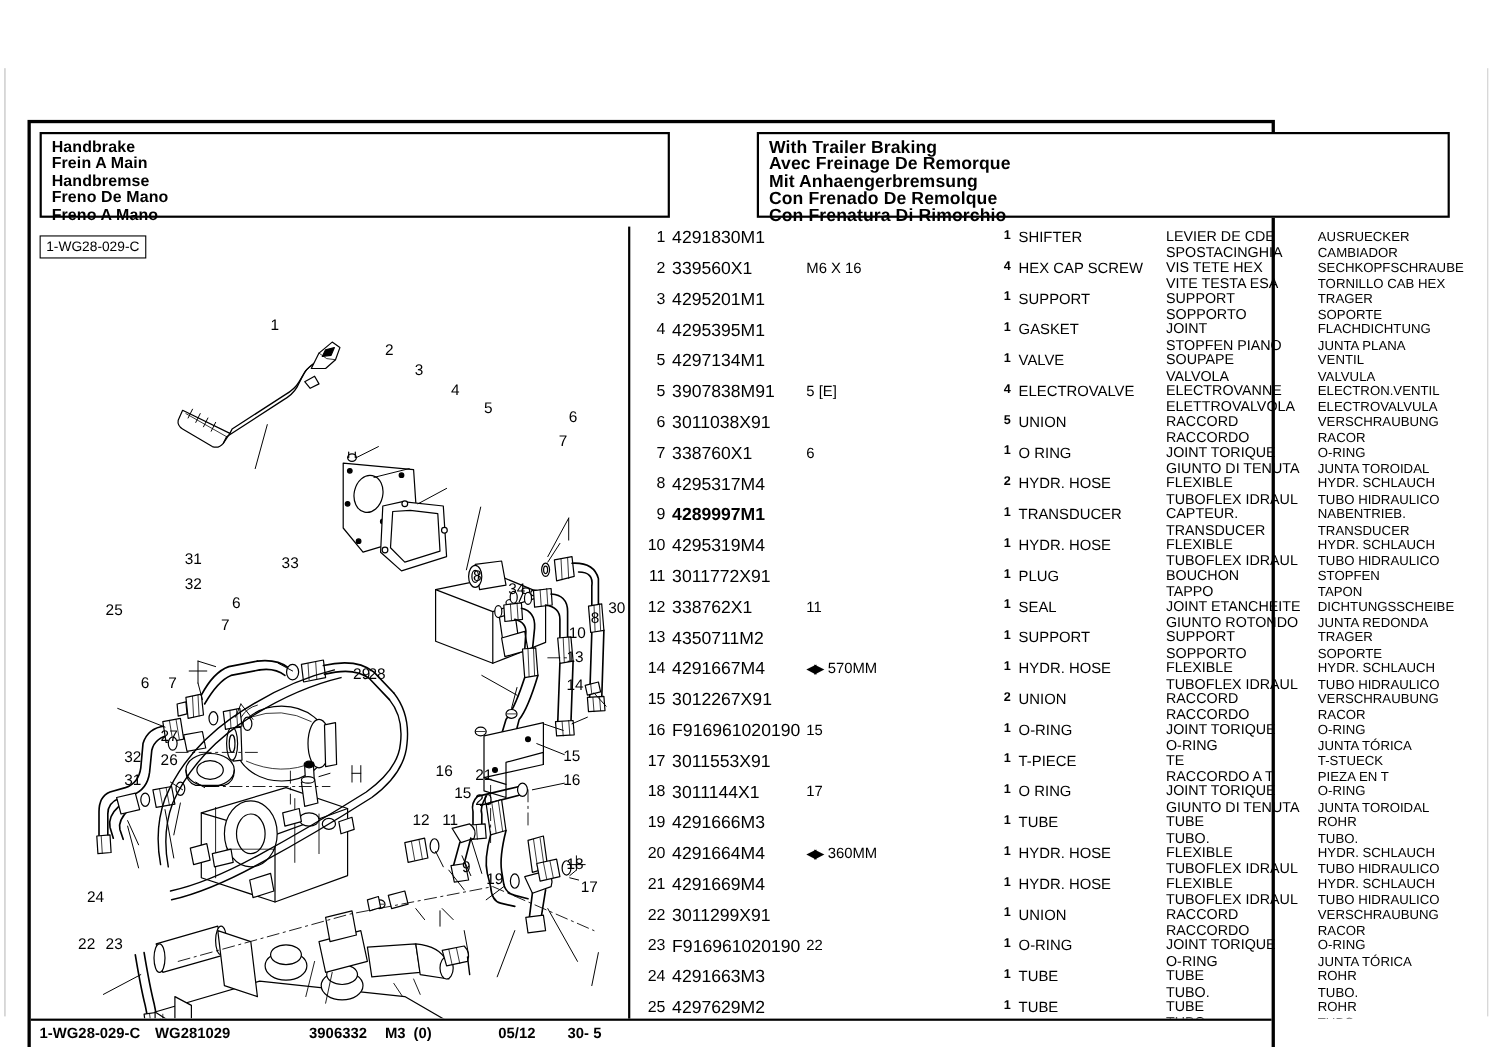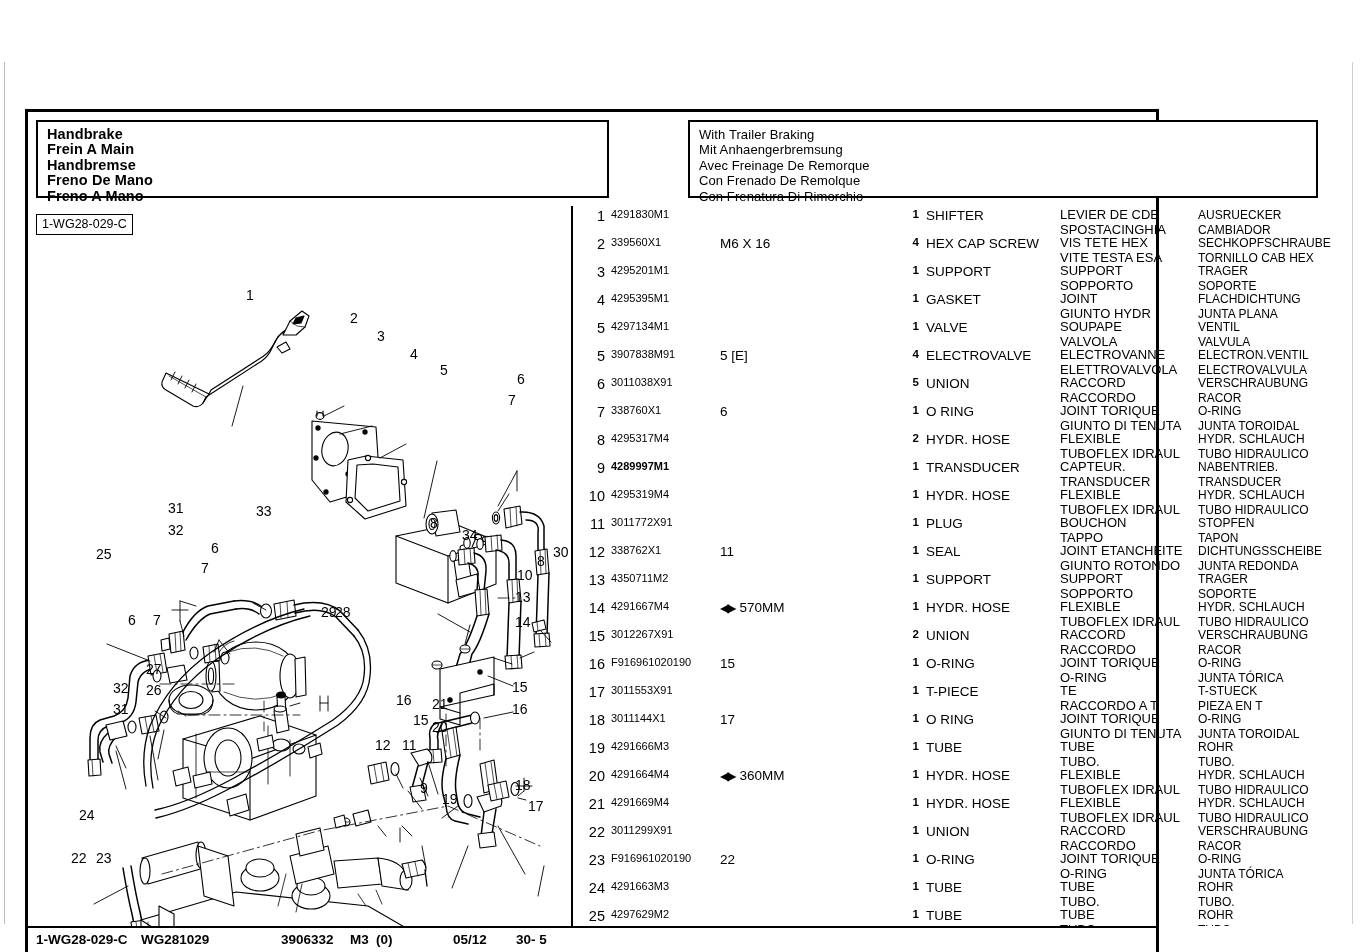--- a/index.html
+++ b/index.html
@@ -82,22 +82,22 @@
     font-size: 21px;
     font-weight: bold;
     letter-spacing: -0.3px;
   }
   #hdr-variant {
     left: 660px; top: 8px;
     width: 630px; height: 78px;
     padding: 5px 0 0 9px;
   }
   #hdr-variant .line {
-    font-size: 13px;
-    font-weight: normal;
+    font-size: 16px;
+    font-weight: bold;
     line-height: 15.4px;
     letter-spacing: 0.1px;
     white-space: nowrap;
   }
 
   
   #divider {
     position: absolute;
     left: 543px; top: 94px;
     width: 2px;
@@ -145,27 +145,27 @@
     width: 758px;
     height: 28px;
   }
   .c-item {
     position: absolute; left: 6px; width: 26px;
     text-align: right;
     font-size: 14.5px;
   }
   .c-pn {
     position: absolute; left: 38px;
-    font-size: 11px;
+    font-size: 16px;
     white-space: nowrap;
     text-align: center;
   }
   .c-pn.bold { font-weight: bold; }
   .c-size {
-    position: absolute; left: 147px;
+    position: absolute; left: 160px;
     font-size: 13.5px;
     white-space: nowrap;
   }
   .c-size .arrows {
     font-size: 12px;
     letter-spacing: -2px;
     margin-right: 5px;
   }
   .c-qty {
     position: absolute; left: 330px; width: 16px;
@@ -237,22 +237,22 @@
         <div class="line">Handbrake</div>
         <div class="line">Frein A Main</div>
         <div class="line">Handbremse</div>
         <div class="line">Freno De Mano</div>
         <div class="line">Freno A Mano</div>
       </div>
 
 
       <div class="hdr-box" id="hdr-variant">
         <div class="line">With Trailer Braking</div>
+        <div class="line">Avec Freinage De Remorque</div>
         <div class="line">Mit Anhaengerbremsung</div>
-        <div class="line">Avec Freinage De Remorque</div>
         <div class="line">Con Frenado De Remolque</div>
         <div class="line">Con Frenatura Di Rimorchio</div>
       </div>
     </div>
 
     <div id="divider"></div>
 
     <div id="illus">
 
       <div id="fig-code">1-WG28-029-C</div>
@@ -712,21 +712,21 @@
             <div class="sub">SOPORTE</div>
           </div>
         </div>
         <div class="row" style="top: 86px;">
           <div class="c-item">4</div>
           <div class="c-pn">4295395M1</div>
           <div class="c-qty">1</div>
           <div class="c-en">GASKET</div>
           <div class="c-fr">
             <div>JOINT</div>
-            <div class="sub">GIUNTO HYDR</div>
+            <div class="sub">STOPFEN PIANO</div>
           </div>
           <div class="c-de">
             <div>FLACHDICHTUNG</div>
             <div class="sub">JUNTA PLANA</div>
           </div>
         </div>
         <div class="row" style="top: 114px;">
           <div class="c-item">5</div>
           <div class="c-pn">4297134M1</div>
           <div class="c-qty">1</div>

